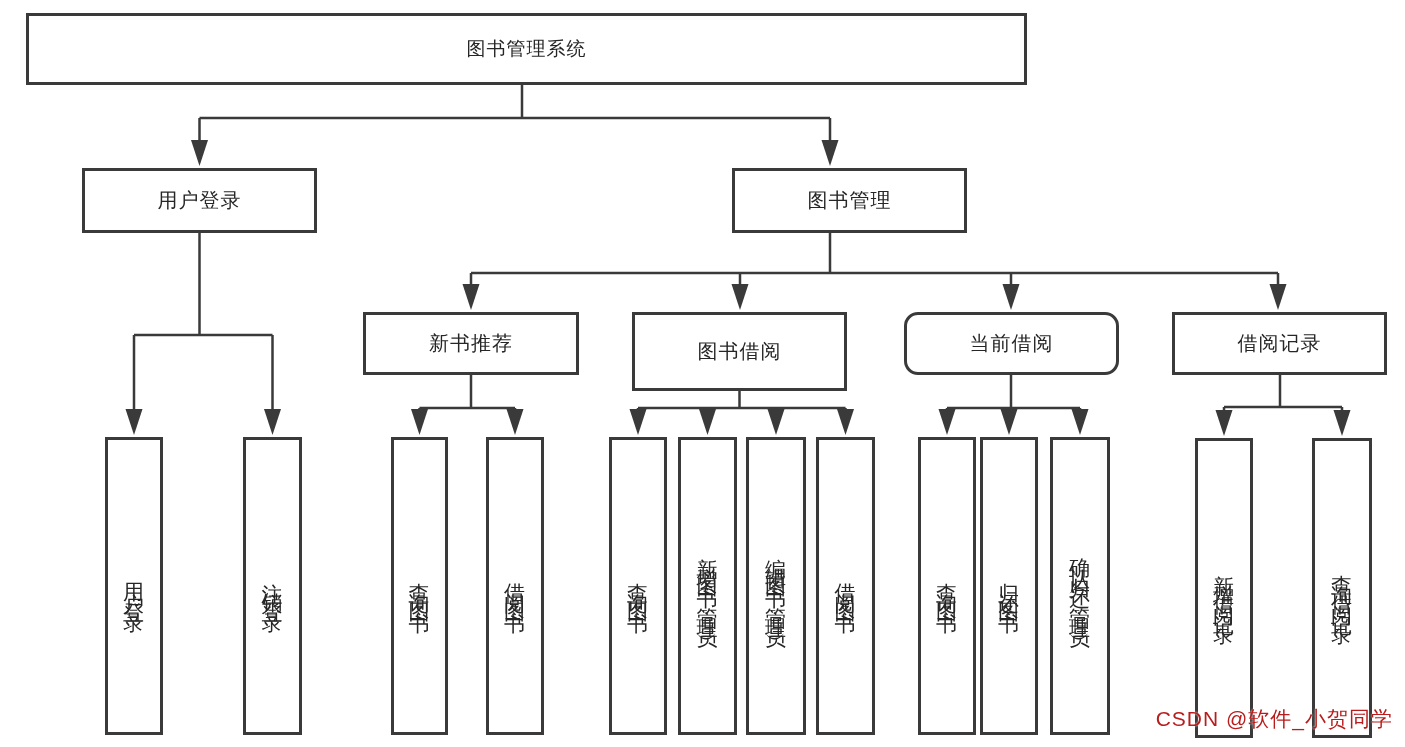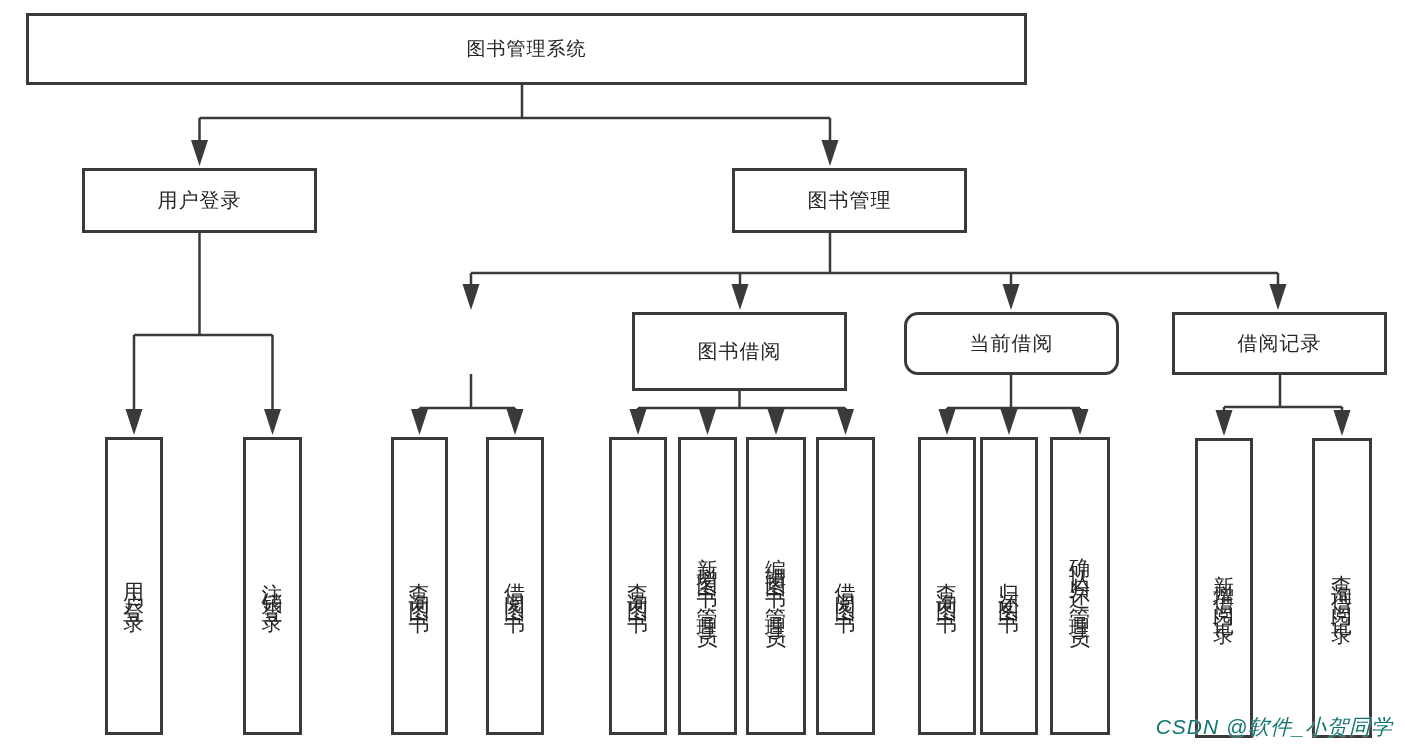--- a/index.html
+++ b/index.html
@@ -41,28 +41,27 @@
   .vlabel {
     writing-mode: vertical-rl;
     font-size: 21px;
     letter-spacing: 10px;
     line-height: 1;
     white-space: nowrap;
   }
   .watermark {
     position: absolute;
     right: 12px;
-    bottom: 6px;
+    bottom: 14px;
     z-index: 3;
     font-size: 21px;
-    color: #0f766e;
+    color: #b91c1c;
     letter-spacing: 1px;
     text-shadow: 0 0 2px #ffffff;
     white-space: nowrap;
-    font-style: italic;
   }
 </style>
 </head>
 <body>
 
 <div class="stage">
 
   <svg class="connectors" width="1405" height="747" viewBox="0 0 1405 747">
     <g stroke="#3a3a3a" stroke-width="2.5" fill="none">
 
@@ -107,20 +106,23 @@
     <span class="hlabel">图书管理系统</span>
   </div>
 
   <div class="box" style="left:82px; top:168px; width:235px; height:65px;">
     <span class="hlabel">用户登录</span>
   </div>
   <div class="box" style="left:712px; top:168px; width:235px; height:65px;margin-left:20px;">
     <span class="hlabel">图书管理</span>
   </div>
 
+  <div class="box" style="left:363px; top:312px; width:216px; height:63px;">
+    <span class="hlabel">新书推荐</span>
+  </div>
   <div class="box" style="left:632px; top:312px; width:215px; height:79px;">
     <span class="hlabel">图书借阅</span>
   </div>
   <div class="box" style="left:904px; top:312px; width:215px; height:63px;border-radius:14px;">
     <span class="hlabel">当前借阅</span>
   </div>
   <div class="box" style="left:1172px; top:312px; width:215px; height:63px;">
     <span class="hlabel">借阅记录</span>
   </div>
 

